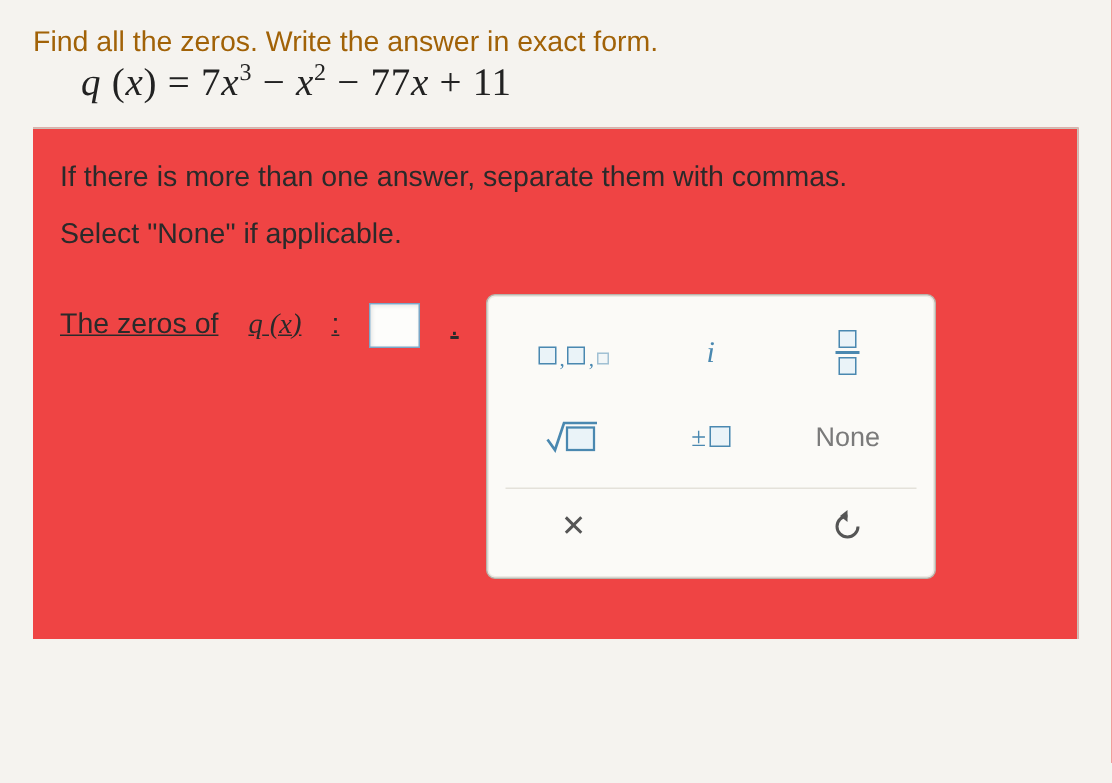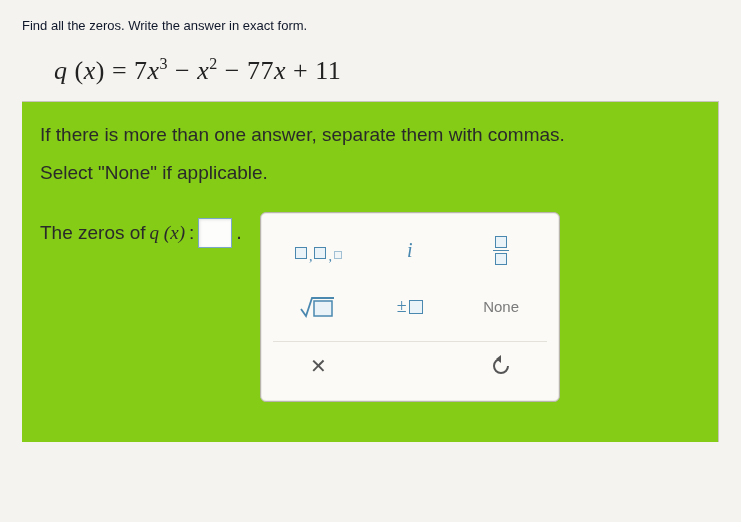--- a/index.html
+++ b/index.html
@@ -8,57 +8,57 @@
     background: #f5f3ef;
     font-family: Verdana, Geneva, sans-serif;
     color: #333;
     position: relative;
     overflow: hidden;
   }
   .page {
     padding: 18px 22px 0 22px;
   }
   .prompt {
-    font-size: 13px;
-    color: #0f172a;
-    margin-bottom: 22px;
+    font-size: 19px;
+    color: #a16207;
   }
   .equation {
     font-family: 'Times New Roman', serif;
     font-style: italic;
     font-size: 26px;
     color: #222;
     margin-left: 32px;
     margin-bottom: 15px;
     letter-spacing: 0.5px;
   }
   .equation sup { font-size: 16px; vertical-align: super; font-style: normal; }
   .equation .rm { font-style: normal; }
   .answer-area {
     border: 1px solid #c8c4bc;
     border-left: none;
     border-bottom: none;
     padding: 22px 18px 40px 18px;
-    background: #84cc16;
+    background: #ef4444;
     position: relative;
   }
   .instr1 { font-size: 19px; color: #2a2a2a; margin-bottom: 16px; }
   .instr2 { font-size: 19px; color: #2a2a2a; margin-bottom: 28px; }
   .answer-row {
     display: flex;
     align-items: flex-start;
     gap: 18px;
   }
   .answer-label {
     font-size: 19px;
     color: #2a2a2a;
     display: flex;
     align-items: center;
-    gap: 4px;
+    gap: 20px;
     padding-top: 6px;
+    text-decoration: underline;
   }
   .answer-label .fx {
     font-family: 'Times New Roman', serif;
     font-style: italic;
     text-align: center;
   }
   .input-box {
     display: inline-block;
     width: 34px; height: 30px;
     border: 1px solid #7aa7c7;
@@ -97,21 +97,21 @@
   }
   .mini-sq.sm { width: 8px; height: 8px; }
   .comma-seq { display: flex; align-items: flex-end; gap: 2px; }
   .comma-seq .c { color: #4a88b0; font-size: 14px; position: relative; top: 6px; }
   .italic-i { font-style: italic; font-size: 20px; color: #4a88b0; }
   .frac {
     display: flex; flex-direction: column; align-items: center; gap: 2px;
   }
   .frac .bar { width: 16px; height: 1.5px; background: #4a88b0; }
   .pm { font-size: 18px; color: #4a88b0; font-style: normal; display: flex; align-items: center; gap: 2px; }
-  .none-txt { font-size: 15px; color: #7a7a7a; font-family: Verdana, sans-serif; }
+  .none-txt { font-size: 18px; color: #7a7a7a; font-family: Verdana, sans-serif; }
   .x-sym { font-size: 20px; color: #555; font-family: Arial, sans-serif; }
   .bottom-row {
     display: flex;
     justify-content: space-around;
     align-items: center;
     height: 50px;
     border-top: 1px solid #e4e1da;
     margin-top: 6px;
   }
 </style>

